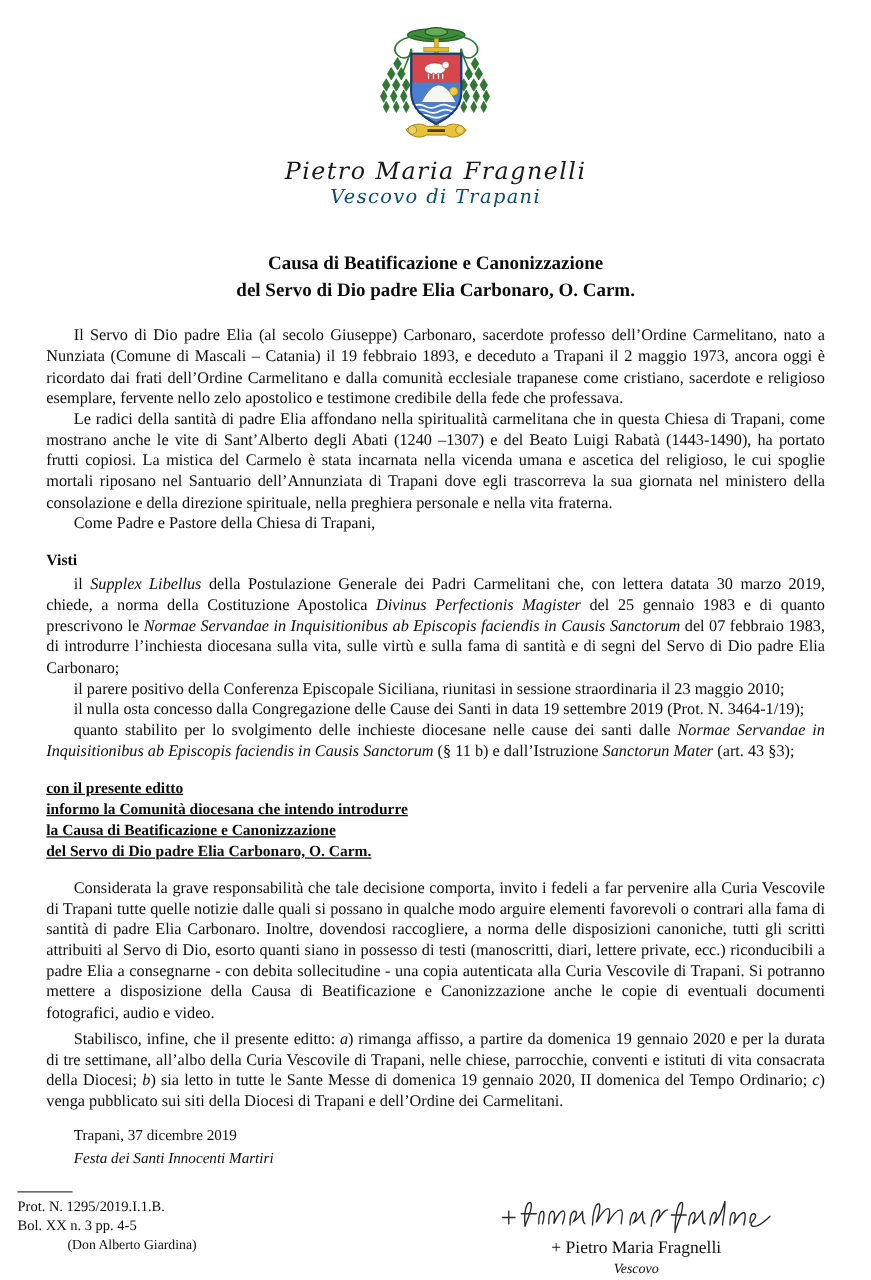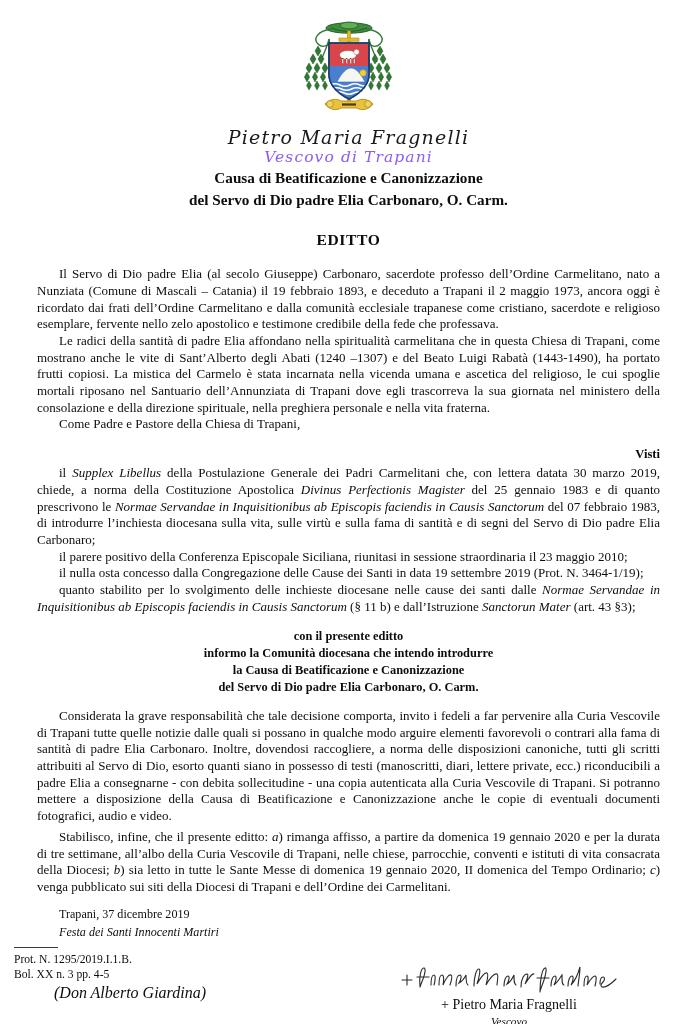--- a/index.html
+++ b/index.html
@@ -42,34 +42,35 @@
     color: #1a1a1a;
     margin-top: 4px;
     line-height: 1.18;
     font-weight: 400;
   }
   .bishop-title {
     font-family: "DejaVu Serif", "Liberation Serif", serif;
     font-style: italic;
     font-size: 15.5px;
     letter-spacing: 1.1px;
-    color: #8b5cf6;
+    color: #0c4a6e;
     line-height: 1.2;
   }
 
   
   .content {
     padding: 0 37px;
     box-sizing: border-box;
   }
   .doc-title {
     text-align: center;
     font-weight: bold;
     font-size: 15.2px;
     line-height: 1.42;
+    margin-top: 33px;
   }
   .editto {
     text-align: center;
     font-weight: bold;
     font-size: 15.6px;
     letter-spacing: 0.6px;
     margin-top: 21px;
   }
   p.para {
     font-size: 13px;
@@ -77,34 +78,35 @@
     text-align: justify;
     margin: 0;
     text-indent: 22px;
     hyphens: auto;
     -webkit-hyphens: auto;
   }
   p.first {
     margin-top: 17px;
   }
   .center-head {
-    text-align: right;
+    text-align: left;
     font-weight: bold;
     font-size: 12.6px;
     margin-top: 14px;
     margin-bottom: 3px;
   }
   .it { font-style: italic; }
 
   .declaration {
-    text-align: center;
+    text-align: left;
     font-weight: bold;
     font-size: 12.4px;
     line-height: 1.38;
     margin-top: 12px;
+    text-decoration: underline;
   }
   .place-date {
     font-size: 12.1px;
     text-indent: 22px;
     margin: 0;
     margin-top: 11px;
   }
   .feast {
     font-size: 12.1px;
     font-style: italic;
@@ -156,22 +158,21 @@
   }
   .chancellor {
     margin-top: 11px;
     margin-left: 22px;
     font-size: 11.2px;
     font-variant: small-caps;
     letter-spacing: 0.3px;
   }
   .chancellor-name {
     margin-left: 40px;
-    font-size: 16px;
-    font-style: italic;
+    font-size: 11px;
     margin-top: 1px;
   }
 </style>
 </head>
 <body>
 
 <div class="page">
 
   <div class="letterhead">
 
@@ -255,21 +256,20 @@
     <div class="bishop-title">Vescovo di Trapani</div>
   </div>
 
   <div class="content">
 
     <div class="doc-title">
       <div>Causa di Beatificazione e Canonizzazione</div>
       <div>del Servo di Dio padre Elia Carbonaro, O. Carm.</div>
     </div>
 
-    <div class="editto">EDITTO</div>
 
     <p class="para first">Il Servo di Dio padre Elia (al secolo Giuseppe) Carbonaro, sacerdote professo dell’Ordine Carmelitano, nato a Nunziata (Comune di Mascali – Catania) il 19 febbraio 1893, e deceduto a Trapani il 2 maggio 1973, ancora oggi è ricordato dai frati dell’Ordine Carmelitano e dalla comunità ecclesiale trapanese come cristiano, sacerdote e religioso esemplare, fervente nello zelo apostolico e testimone credibile della fede che professava.</p>
     <p class="para">Le radici della santità di padre Elia affondano nella spiritualità carmelitana che in questa Chiesa di Trapani, come mostrano anche le vite di Sant’Alberto degli Abati (1240 –1307) e del Beato Luigi Rabatà (1443-1490), ha portato frutti copiosi. La mistica del Carmelo è stata incarnata nella vicenda umana e ascetica del religioso, le cui spoglie mortali riposano nel Santuario dell’Annunziata di Trapani dove egli trascorreva la sua giornata nel ministero della consolazione e della direzione spirituale, nella preghiera personale e nella vita fraterna.</p>
     <p class="para">Come Padre e Pastore della Chiesa di Trapani,</p>
 
     <div class="center-head">Visti</div>
 
     <p class="para"><span>il </span><span class="it">Supplex Libellus</span><span> della Postulazione Generale dei Padri Carmelitani che, con lettera datata 30 marzo 2019, chiede, a norma della Costituzione Apostolica </span><span class="it">Divinus Perfectionis Magister</span><span> del 25 gennaio 1983 e di quanto prescrivono le </span><span class="it">Normae Servandae in Inquisitionibus ab Episcopis faciendis in Causis Sanctorum</span><span> del 07 febbraio 1983, di introdurre l’inchiesta diocesana sulla vita, sulle virtù e sulla fama di santità e di segni del Servo di Dio padre Elia Carbonaro;</span></p>
 
     <p class="para">il parere positivo della Conferenza Episcopale Siciliana, riunitasi in sessione straordinaria il 23 maggio 2010;</p>

